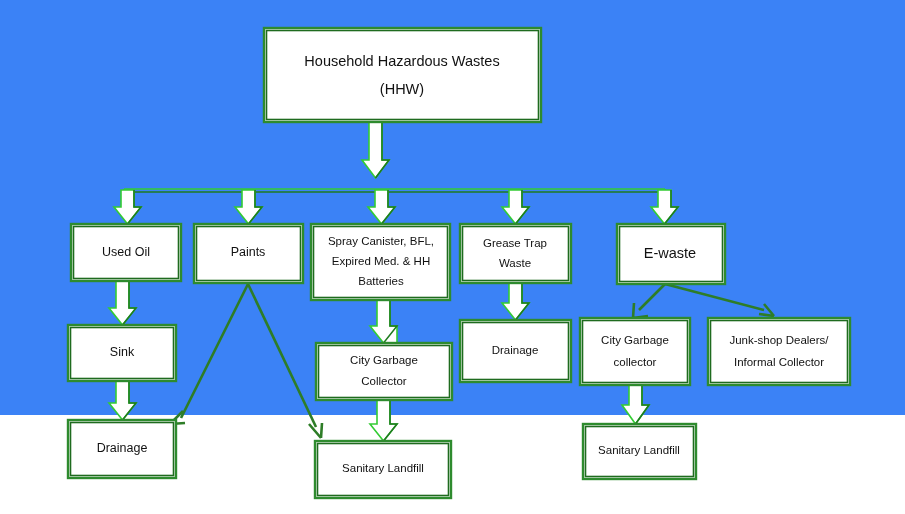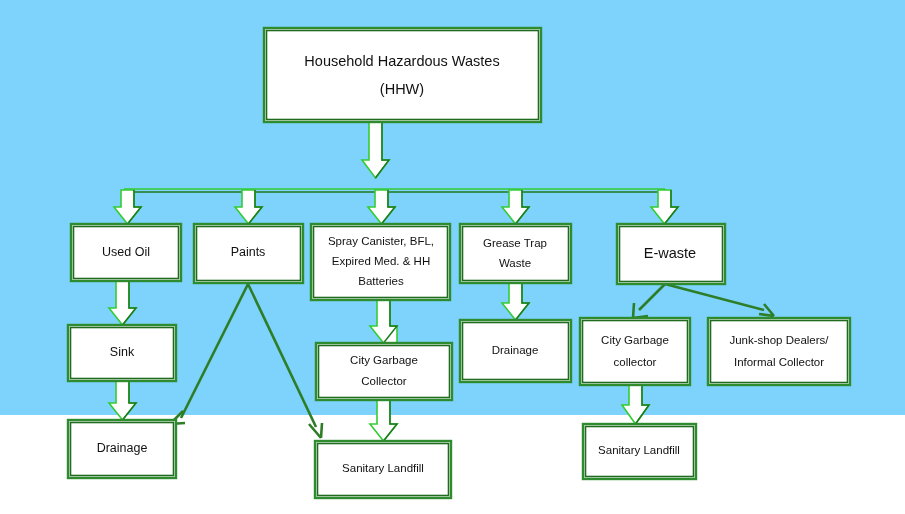--- a/index.html
+++ b/index.html
@@ -10,21 +10,21 @@
   body {
     width: 905px;
     height: 514px;
     font-family: "Liberation Sans", sans-serif;
     overflow: hidden;
   }
   #flowchart-root {
     position: relative;
     width: 905px;
     height: 415px;
-    background: #7dd3fc;
+    background: #3b82f6;
   }
   svg.chart-canvas {
     position: absolute;
     top: 0;
     left: 0;
     width: 905px;
     height: 514px;
   }
   .node-box {
     fill: #ffffff;

